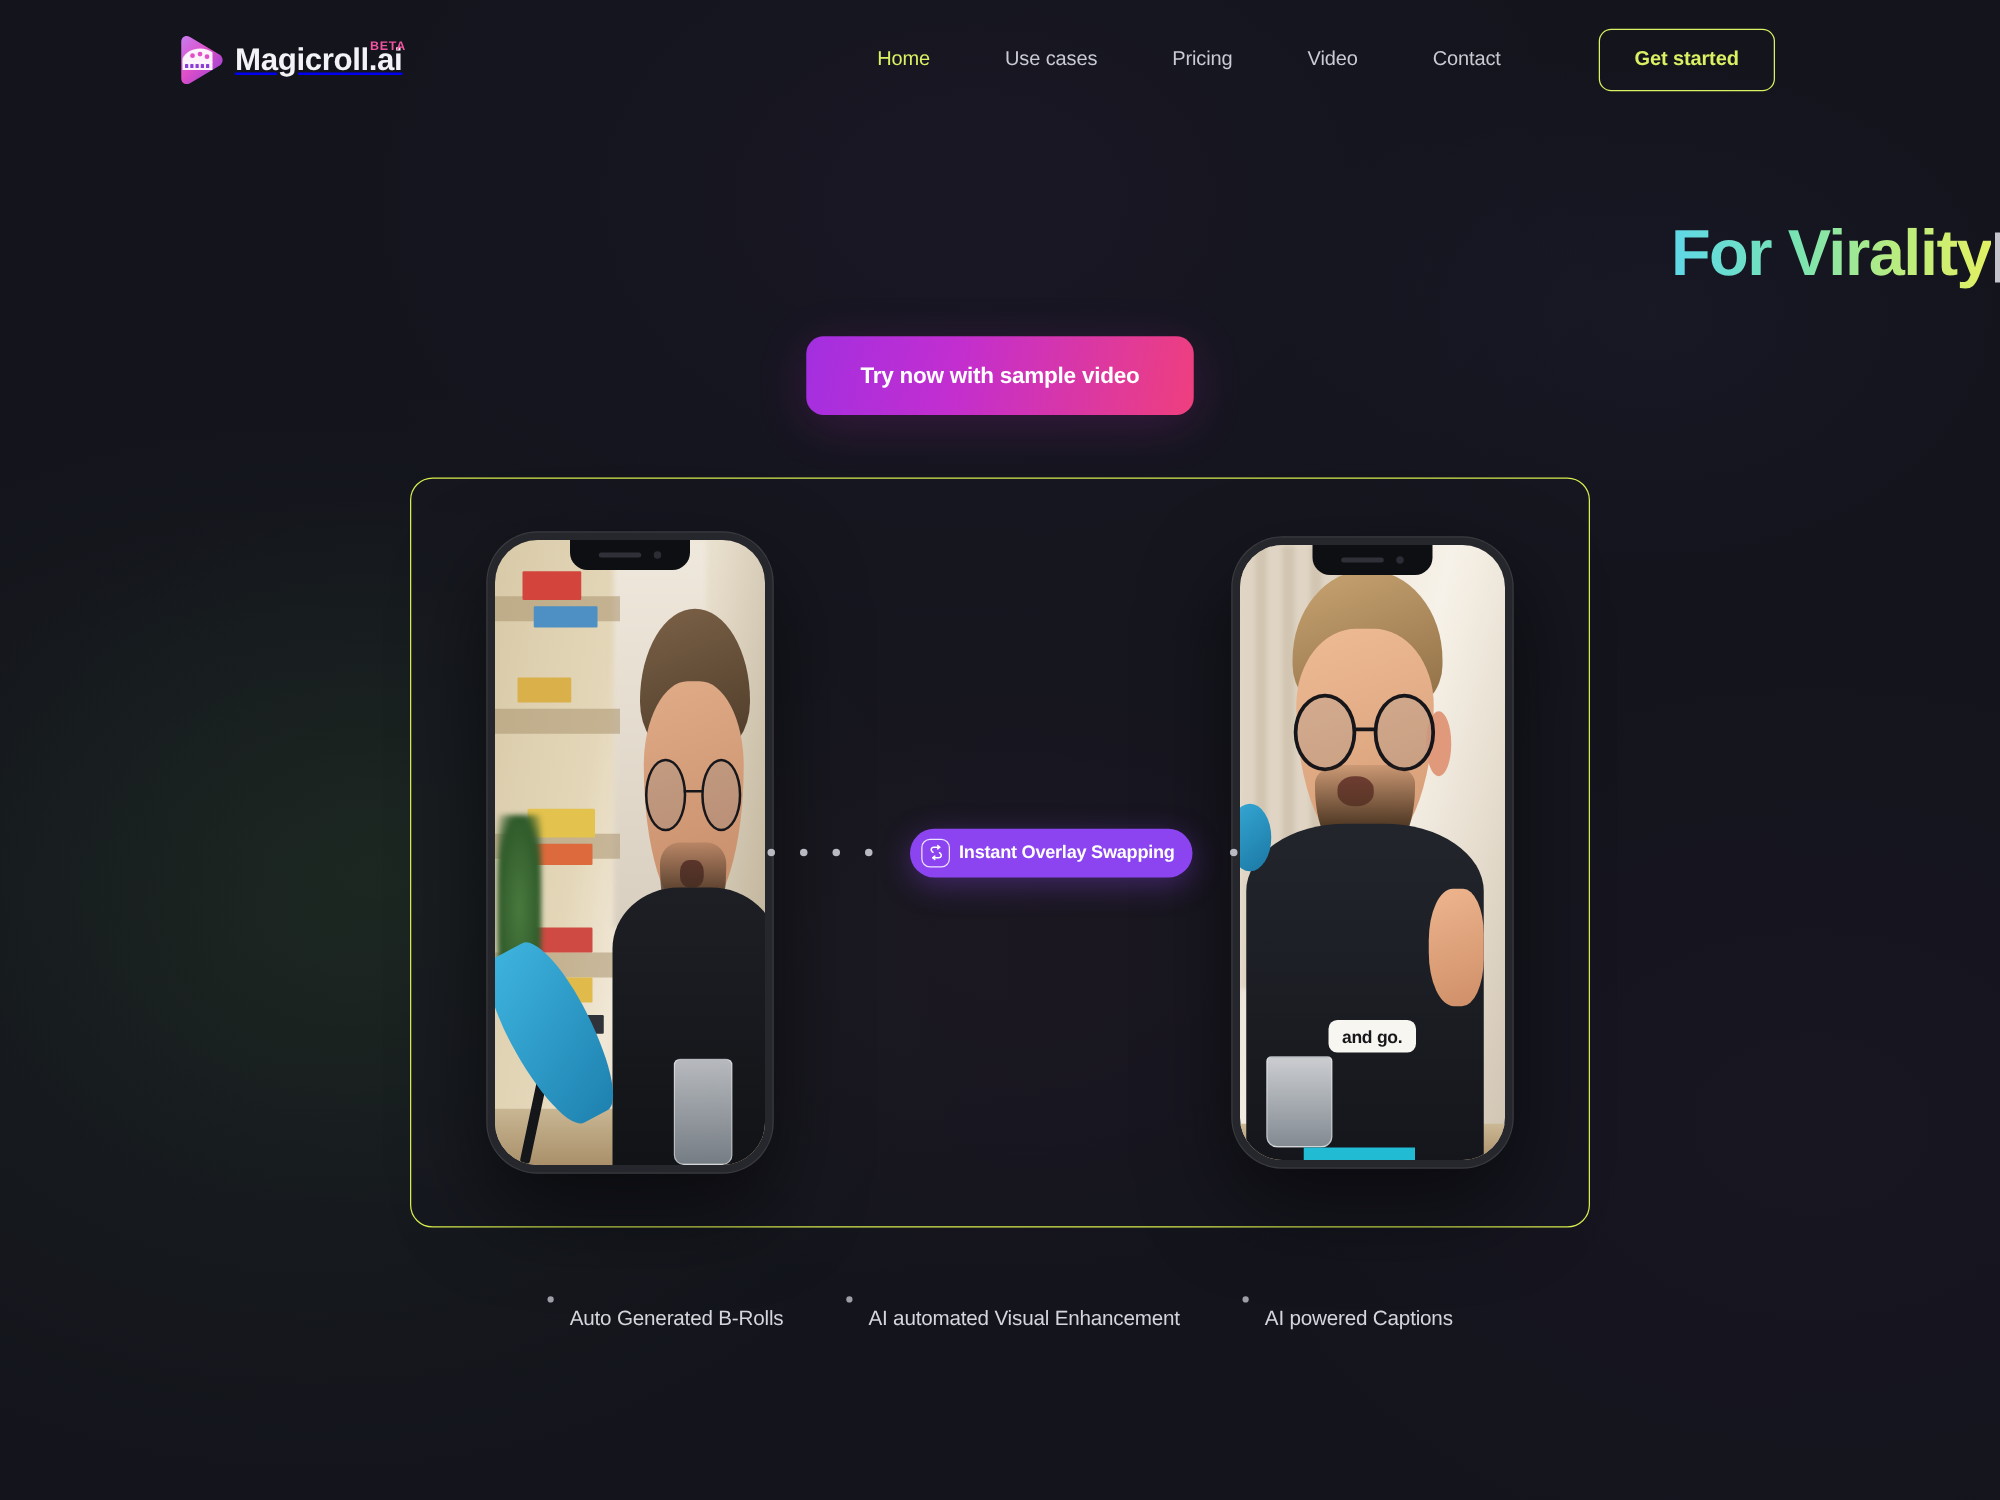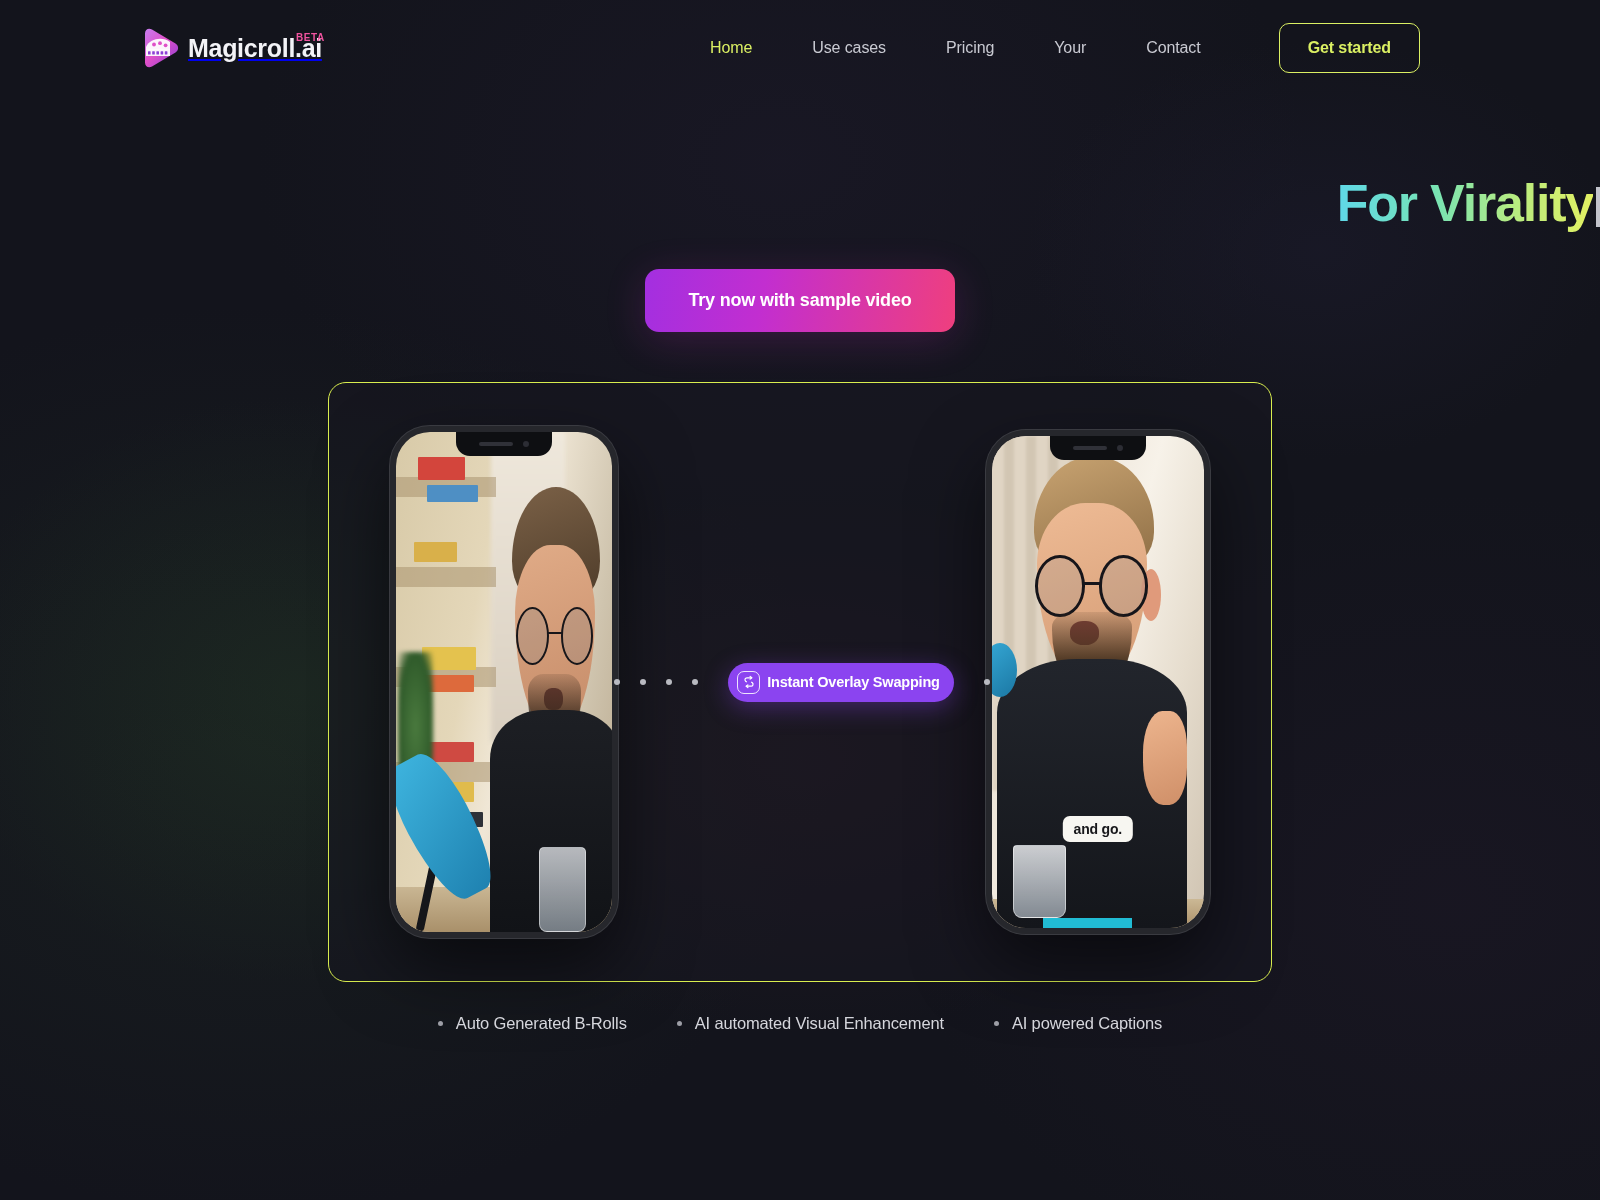--- a/index.html
+++ b/index.html
@@ -332,21 +332,21 @@
   
   .features{
     position:relative; z-index:4;
     margin-top:32px;
     display:flex; align-items:center; justify-content:center;
     gap:0;
   }
   .feature{ display:flex; align-items:center; gap:13px; padding:0 18px; }
   .feature + .feature{ margin-left:14px; }
   .fdot{ width:5px; height:5px; background:#9d9ea6; border-radius:50%; flex:0 0 auto; }
-  .feature-label{ font-size:16.5px; color:#d5d6dc; letter-spacing:-0.15px; white-space:nowrap; }
+  .feature-label{ font-size:16.5px; color:#d5d6dc; letter-spacing:-0.15px; white-space:nowrap;margin-top:32px; }
 </style>
 </head>
 <body>
 
 <div class="page">
 
   <header>
 
     <a class="brand" href="#">
       <span class="logo-mark">
@@ -378,21 +378,21 @@
       <span class="brand-text">
         <span class="brand-name">Magicroll.ai</span>
         <span class="beta">BETA</span>
       </span>
     </a>
 
     <nav>
       <a class="nav-link active" href="#">Home</a>
       <a class="nav-link" href="#">Use cases</a>
       <a class="nav-link" href="#">Pricing</a>
-      <a class="nav-link" href="#">Your</a>
+      <a class="nav-link" href="#">Video</a>
       <a class="nav-link" href="#">Contact</a>
       <button class="get-started">Get started</button>
     </nav>
 
   </header>
 
   <section class="hero">
 
 
     <h1>

